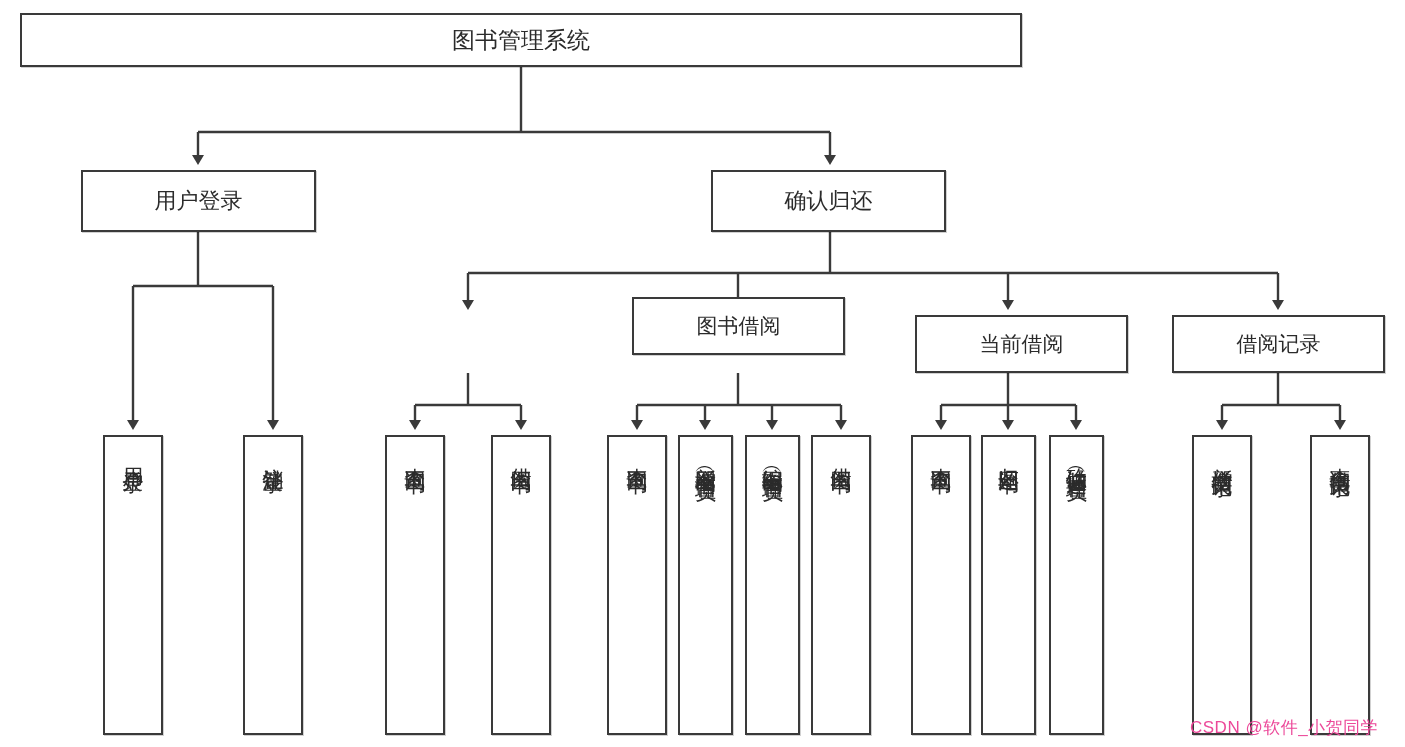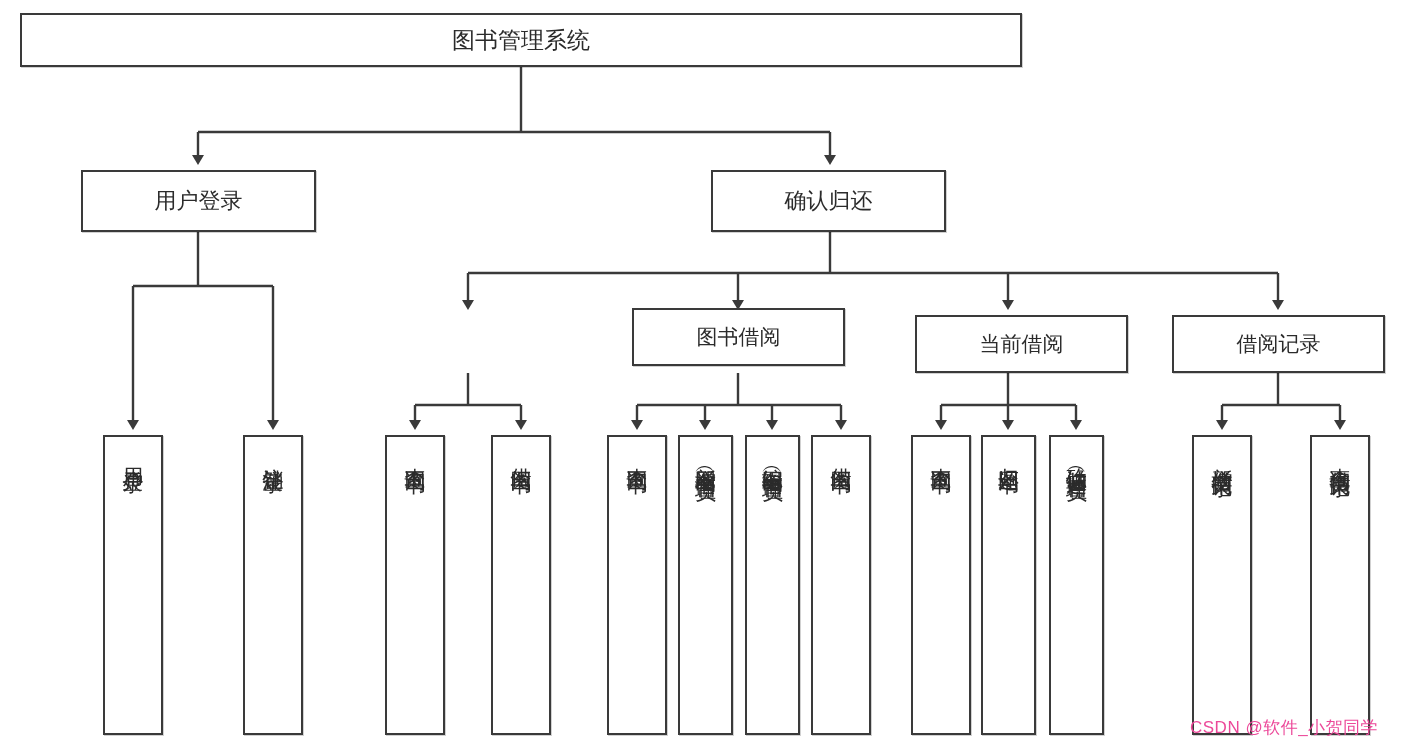--- a/index.html
+++ b/index.html
@@ -124,21 +124,21 @@
     <span class="lbl">图书管理系统</span>
   </div>
 
   <div class="node lvl1" style="left:81px; top:170px; width:235px; height:62px;">
     <span class="lbl">用户登录</span>
   </div>
   <div class="node lvl1" style="left:711px; top:170px; width:235px; height:62px;">
     <span class="lbl">确认归还</span>
   </div>
 
-  <div class="node lvl2" style="left:632px; top:308px; width:213px; height:58px;">
+  <div class="node lvl2" style="left:632px; top:297px; width:213px; height:58px;">
     <span class="lbl">图书借阅</span>
   </div>
   <div class="node lvl2" style="left:902px; top:315px; width:213px; height:58px;margin-left:13px;">
     <span class="lbl">当前借阅</span>
   </div>
   <div class="node lvl2" style="left:1172px; top:315px; width:213px; height:58px;">
     <span class="lbl">借阅记录</span>
   </div>
 
   <div class="node leaf" style="left:103px; top:435px; width:60px; height:300px;">

